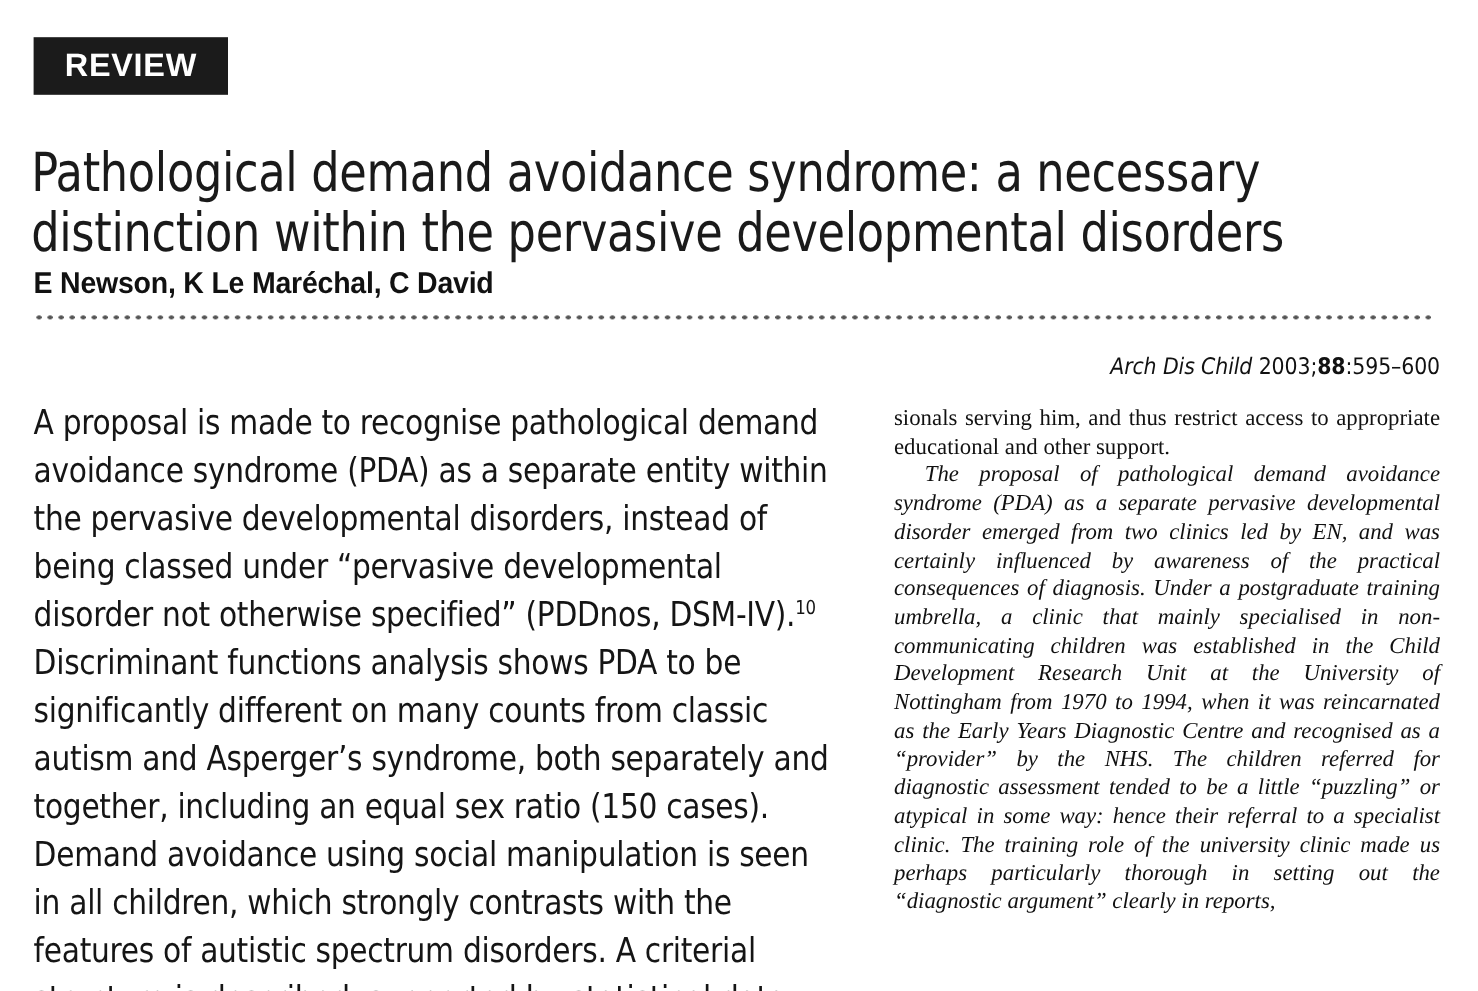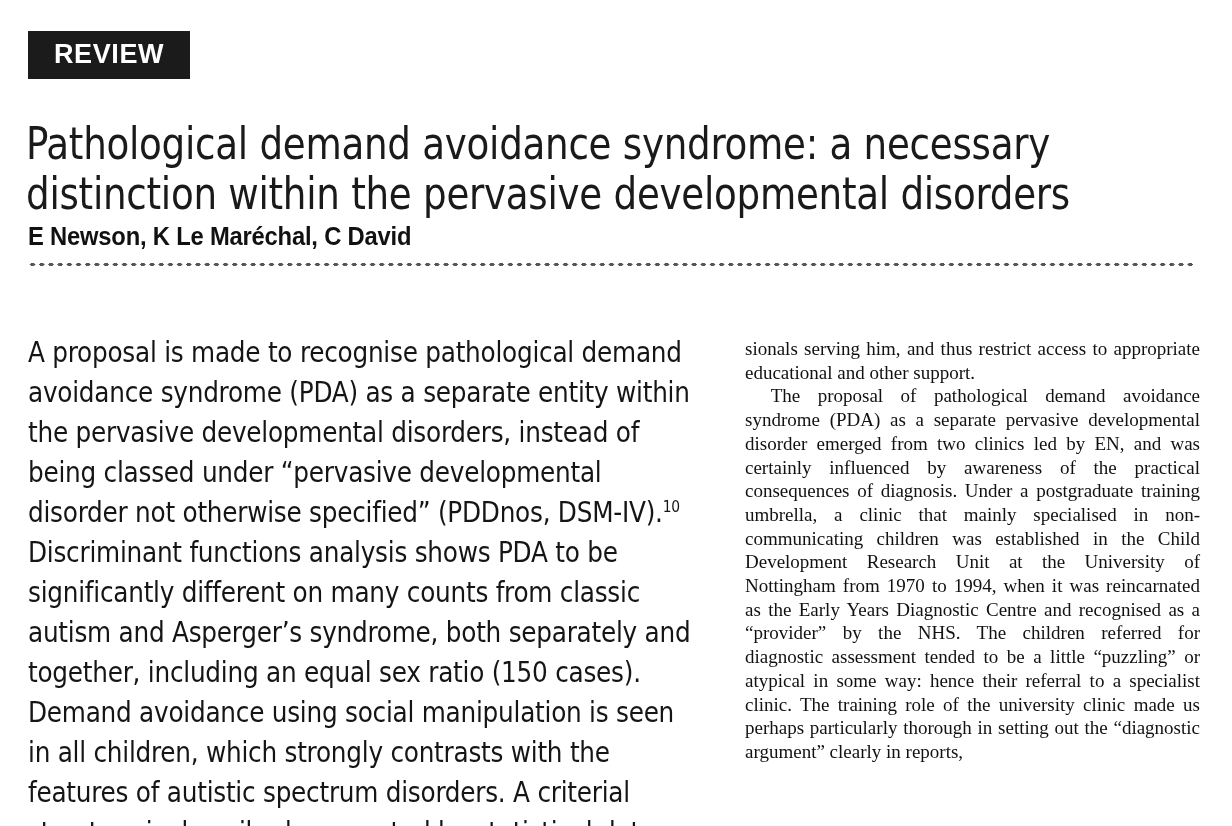--- a/index.html
+++ b/index.html
@@ -129,40 +129,43 @@
     width: 455px;
     font-family: "Liberation Serif", "DejaVu Serif", serif;
     font-size: 19px;
     line-height: 23.7px;
     text-align: justify;
     text-justify: inter-word;
     color: #111111;
     hyphens: none;
   }
   .col-right p { margin: 0; }
-  .col-right p.indent { text-indent: 1.35em; }
+  .col-right p.indent { text-indent: 1.35em; font-style: italic; }
 </style>
 </head>
 <body>
 
 <div class="page">
 
   <div class="badge-row">
     <span class="review-badge">REVIEW</span>
   </div>
 
   <h1 class="article-title">
     <span class="tline">Pathological demand avoidance syndrome: a necessary</span>
     <span class="tline">distinction within the pervasive developmental disorders</span>
   </h1>
 
   <div class="authors">E Newson, K Le Maréchal, C David</div>
 
   <div class="dotted-rule"></div>
 
+  <div class="citation">
+    <span class="jname">Arch Dis Child</span><span> 2003;</span><span class="vol">88</span><span>:595–600</span>
+  </div>
 
   <div class="col-left">
     <span>A proposal is made to recognise pathological demand avoidance syndrome (PDA) as a separate entity within the pervasive developmental disorders, instead of being classed under “pervasive developmental disorder not otherwise specified” (PDDnos, DSM-IV).</span><sup>10</sup><span> Discriminant functions analysis shows PDA to be significantly different on many counts from classic autism and Asperger’s syndrome, both separately and together, including an equal sex ratio (150 cases). Demand avoidance using social manipulation is seen in all children, which strongly contrasts with the features of autistic spectrum disorders. A criterial structure is described, supported by statistical data from a random sample of 50 children diagnosed with PDA, together with a follow up sample of 18 young adults.</span>
   </div>
 
   <div class="col-right">
     <p>sionals serving him, and thus restrict access to appropriate educational and other support.</p>
     <p class="indent">The proposal of pathological demand avoidance syndrome (PDA) as a separate pervasive developmental disorder emerged from two clinics led by EN, and was certainly influenced by awareness of the practical consequences of diagnosis. Under a postgraduate training umbrella, a clinic that mainly specialised in non-communicating children was established in the Child Development Research Unit at the University of Nottingham from 1970 to 1994, when it was reincarnated as the Early Years Diagnostic Centre and recognised as a “provider” by the NHS. The children referred for diagnostic assessment tended to be a little “puzzling” or atypical in some way: hence their referral to a specialist clinic. The training role of the university clinic made us perhaps particularly thorough in setting out the “diagnostic argument” clearly in reports,</p>
   </div>
 

